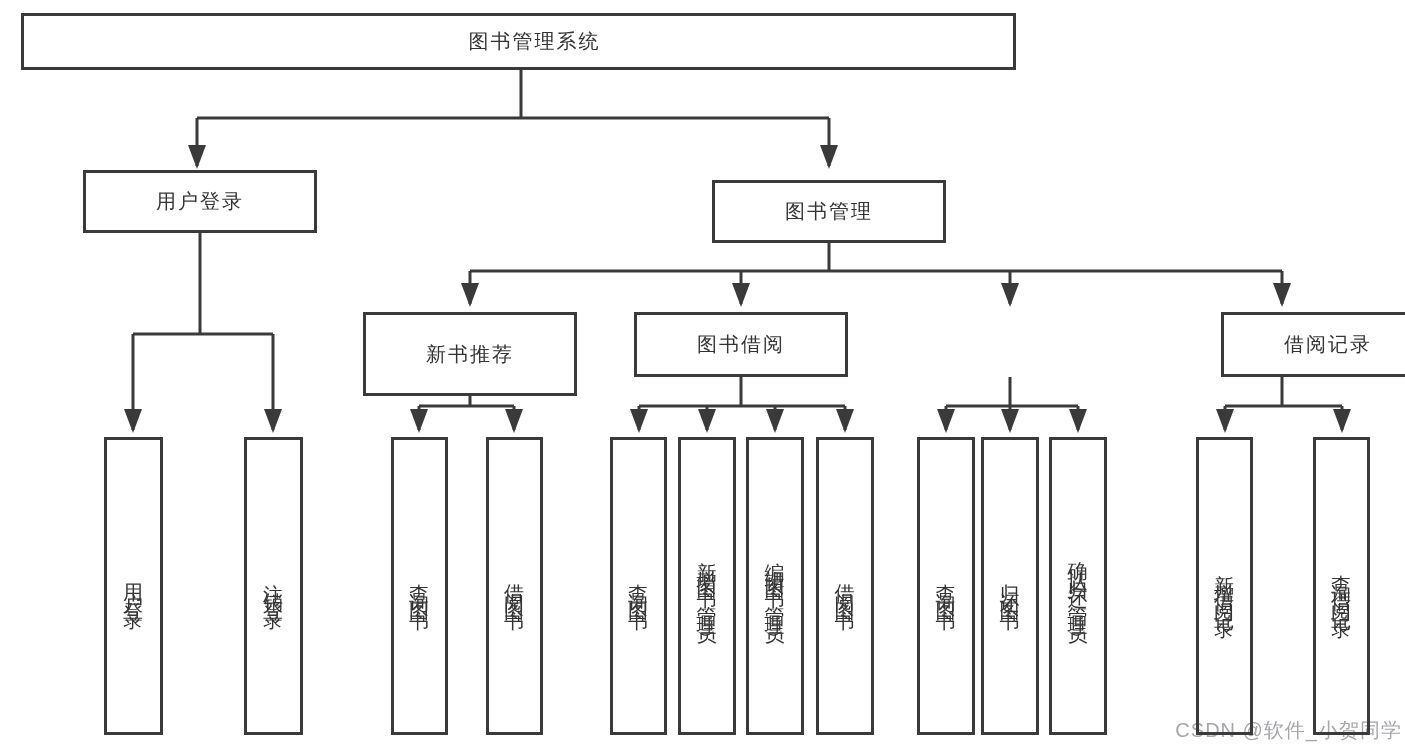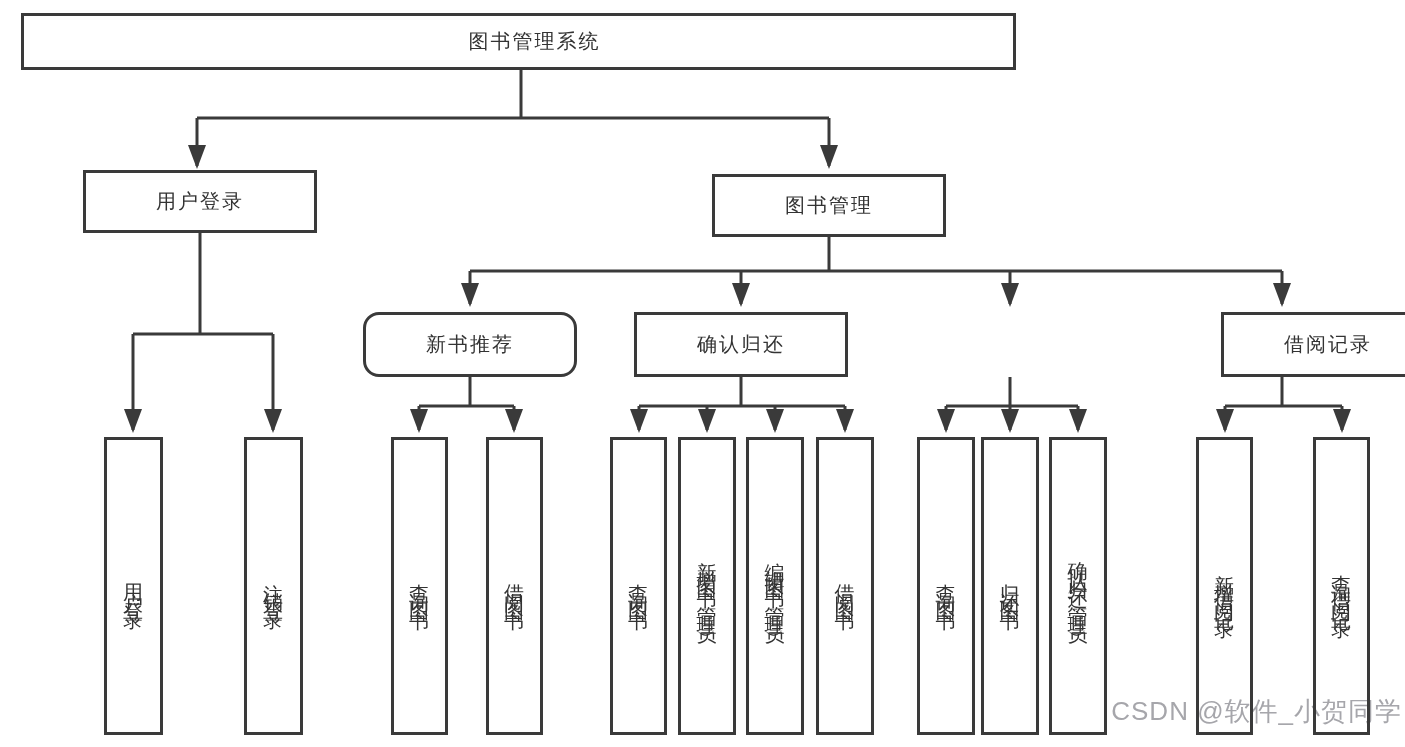--- a/index.html
+++ b/index.html
@@ -50,22 +50,22 @@
     fill: none;
     stroke: var(--line, #3a3a3a);
     stroke-width: 3;
   }
   #arrowhead path {
     fill: var(--line, #3a3a3a);
   }
   .watermark {
     position: absolute;
     right: 3px;
-    bottom: 18px;
-    font-size: 26px;
+    bottom: 3px;
+    font-size: 20px;
     letter-spacing: 1px;
     color: var(--watermark, #a6a6ab);
     z-index: 1;
   }
 </style>
 </head>
 <body>
 
 <div class="stage">
 
@@ -104,24 +104,24 @@
     <path class="line" marker-end="url(#arrowhead)" d="M946 406 V430"></path>
     <path class="line" marker-end="url(#arrowhead)" d="M1010 406 V430"></path>
     <path class="line" marker-end="url(#arrowhead)" d="M1078 406 V430"></path>
     <path class="line" marker-end="url(#arrowhead)" d="M1225 406 V430"></path>
     <path class="line" marker-end="url(#arrowhead)" d="M1342 406 V430"></path>
   </svg>
 
   <div class="box" style="left:21px; top:13px; width:995px; height:57px;padding-left:32px;">图书管理系统</div>
 
   <div class="box" style="left:83px; top:170px; width:234px; height:63px;">用户登录</div>
-  <div class="box" style="left:712px; top:174px; width:234px; height:63px;">图书管理</div>
+  <div class="box" style="left:712px; top:180px; width:234px; height:63px;">图书管理</div>
 
-  <div class="box" style="left:363px; top:312px; width:214px; height:65px;border-radius:16px;">新书推荐</div>
-  <div class="box" style="left:634px; top:312px; width:214px; height:65px;">确认归还</div>
+  <div class="box" style="left:363px; top:312px; width:214px; height:84px;">新书推荐</div>
+  <div class="box" style="left:634px; top:312px; width:214px; height:65px;">图书借阅</div>
   <div class="box" style="left:1221px; top:312px; width:214px; height:65px;">借阅记录</div>
 
   <div class="box leaf" style="left:104px; top:437px; width:59px; height:298px;">用户登录</div>
   <div class="box leaf" style="left:244px; top:437px; width:59px; height:298px;">注销登录</div>
 
   <div class="box leaf" style="left:391px; top:437px; width:57px; height:298px;">查询图书</div>
   <div class="box leaf" style="left:486px; top:437px; width:57px; height:298px;">借阅图书</div>
 
   <div class="box leaf" style="left:610px; top:437px; width:57px; height:298px;">查询图书</div>
   <div class="box leaf" style="left:678px; top:437px; width:58px; height:298px;">新增图书（管理员）</div>

